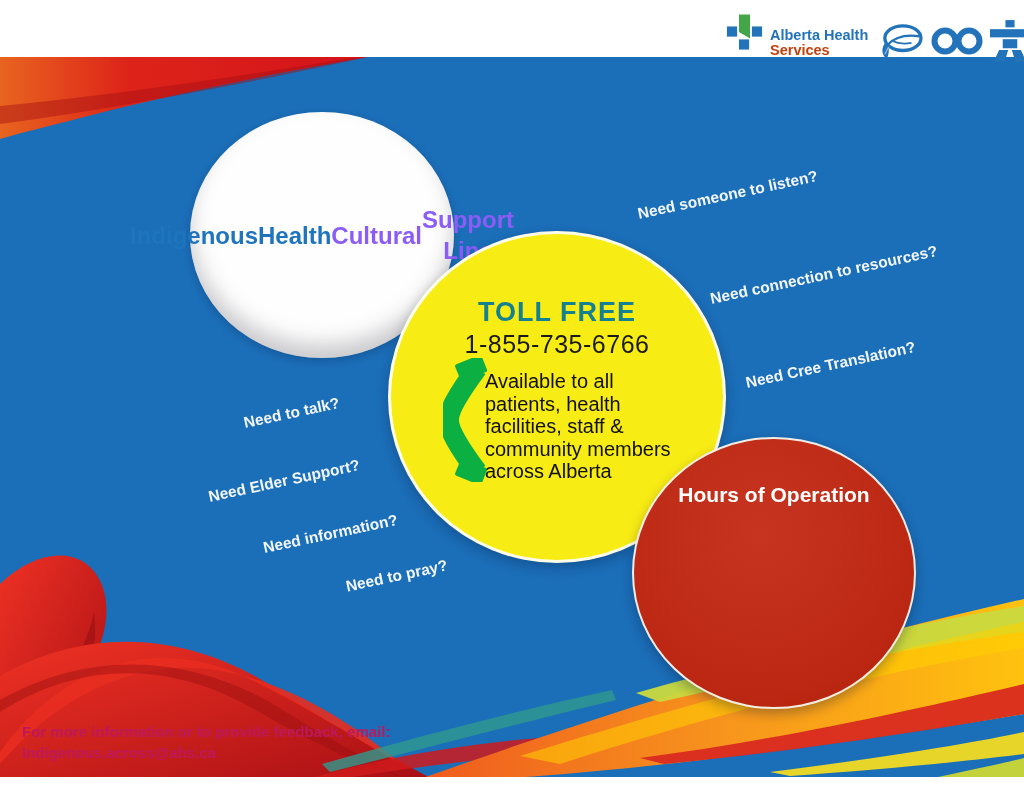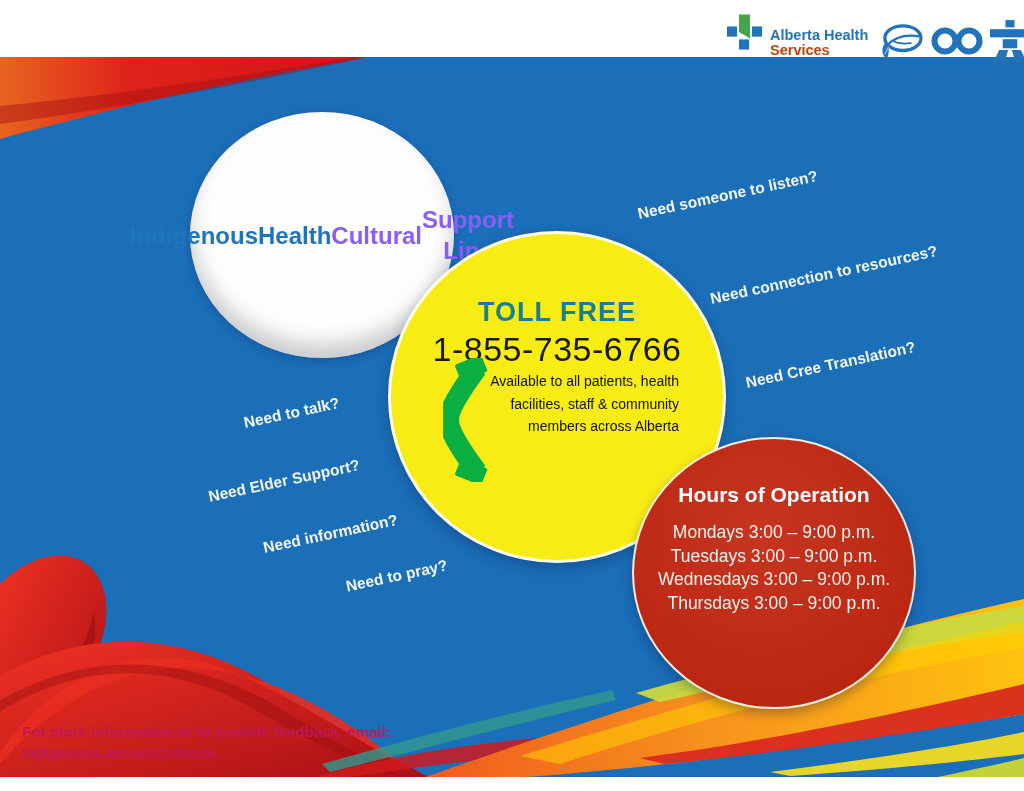--- a/index.html
+++ b/index.html
@@ -27,24 +27,24 @@
     text-align:center;font-weight:bold;font-size:24px;line-height:31px;
   }
   .white-circle .blue{color:#1e74bd;}
   .white-circle .green{color:#8b5cf6;}
   .yellow-circle{
     left:388px;top:231px;width:338px;height:332px;background:#f8ec15;z-index:3;
     border:3px solid rgba(255,255,255,.9);
     box-shadow:0 5px 12px rgba(0,20,60,.28);
   }
   .tollfree{margin-top:63px;text-align:center;color:#15808f;font-size:27px;font-weight:bold;letter-spacing:1px;}
-  .phone-number{text-align:center;color:#1a1a1a;font-size:34px;margin-top:2px;letter-spacing:.5px;}
+  .phone-number{text-align:center;color:#1a1a1a;font-size:25px;margin-top:2px;letter-spacing:.5px;}
   .phone-icon{position:absolute;left:52px;top:124px;}
-  .avail-text{position:absolute;left:94px;top:136px;width:194px;text-align:right;
-              color:#111;font-size:14px;line-height:22.5px;}
+  .avail-text{position:absolute;left:94px;top:136px;width:194px;text-align:left;
+              color:#111;font-size:20px;line-height:22.5px;}
   .red-circle{
     left:632px;top:437px;width:284px;height:272px;z-index:3;
     background:radial-gradient(circle at 45% 35%, #c73520 0%, #bb2712 70%, #b22309 100%);
     border:2.5px solid #f2ede4;
     box-shadow:0 5px 12px rgba(0,15,50,.3);
   }
   .hours-title{margin-top:44px;text-align:center;color:#ffffff;font-weight:bold;font-size:21px;}
   .hours-lines{margin-top:14px;text-align:center;color:#fdf3ee;font-size:17.5px;line-height:23.5px;}
   
   .q{position:absolute;z-index:2;color:#f2f6f9;font-weight:bold;font-size:15.5px;
@@ -145,26 +145,20 @@
     <svg class="phone-icon" width="44" height="124" viewBox="0 0 42 122">
       <path d="M33,10 C13,37 5,52 5,61 C5,70 13,85 33,112" fill="none" stroke="#0caf42" stroke-width="20"></path>
       <rect x="13" y="1" width="28" height="18" rx="2" fill="#0caf42" transform="rotate(-22 27 10)"></rect>
       <rect x="13" y="103" width="28" height="18" rx="2" fill="#0caf42" transform="rotate(22 27 112)"></rect>
     </svg>
     <div class="avail-text">Available to all patients, health facilities, staff &amp; community members across Alberta</div>
   </div>
 
   <div class="circle red-circle">
     <div class="hours-title">Hours of Operation</div>
-    <div class="hours-lines">
-      <div>Mondays 3:00 – 9:00 p.m.</div>
-      <div>Tuesdays 3:00 – 9:00 p.m.</div>
-      <div>Wednesdays 3:00 – 9:00 p.m.</div>
-      <div>Thursdays 3:00 – 9:00 p.m.</div>
-    </div>
   </div>
 
   <span class="q" style="left:636px;top:186px;">Need someone to listen?</span>
   <span class="q" style="left:708px;top:266px;">Need connection to resources?</span>
   <span class="q" style="left:744px;top:356px;">Need Cree Translation?</span>
   <span class="q" style="left:243px;top:404px;">Need to talk?</span>
   <span class="q" style="left:207px;top:472px;">Need Elder Support?</span>
   <span class="q" style="left:262px;top:525px;">Need information?</span>
   <span class="q" style="left:345px;top:567px;">Need to pray?</span>
 

